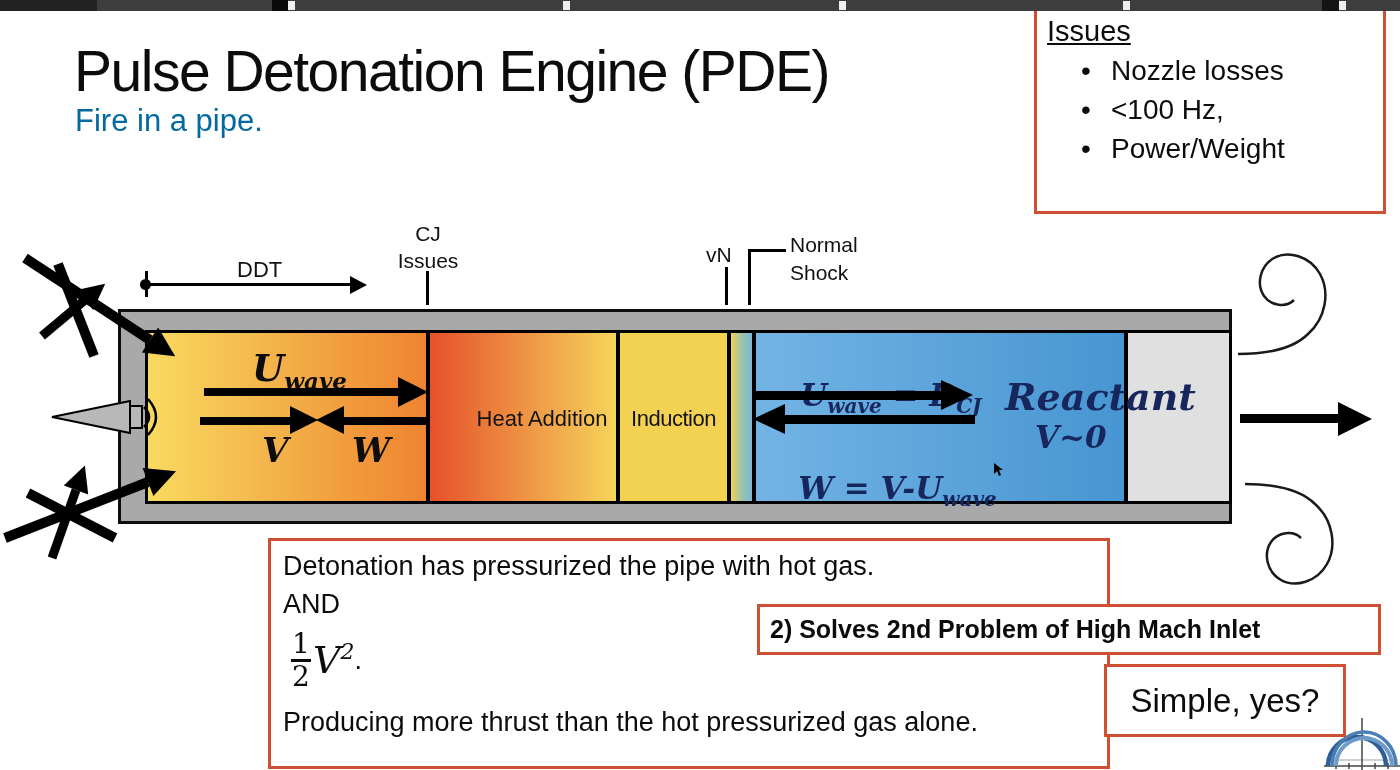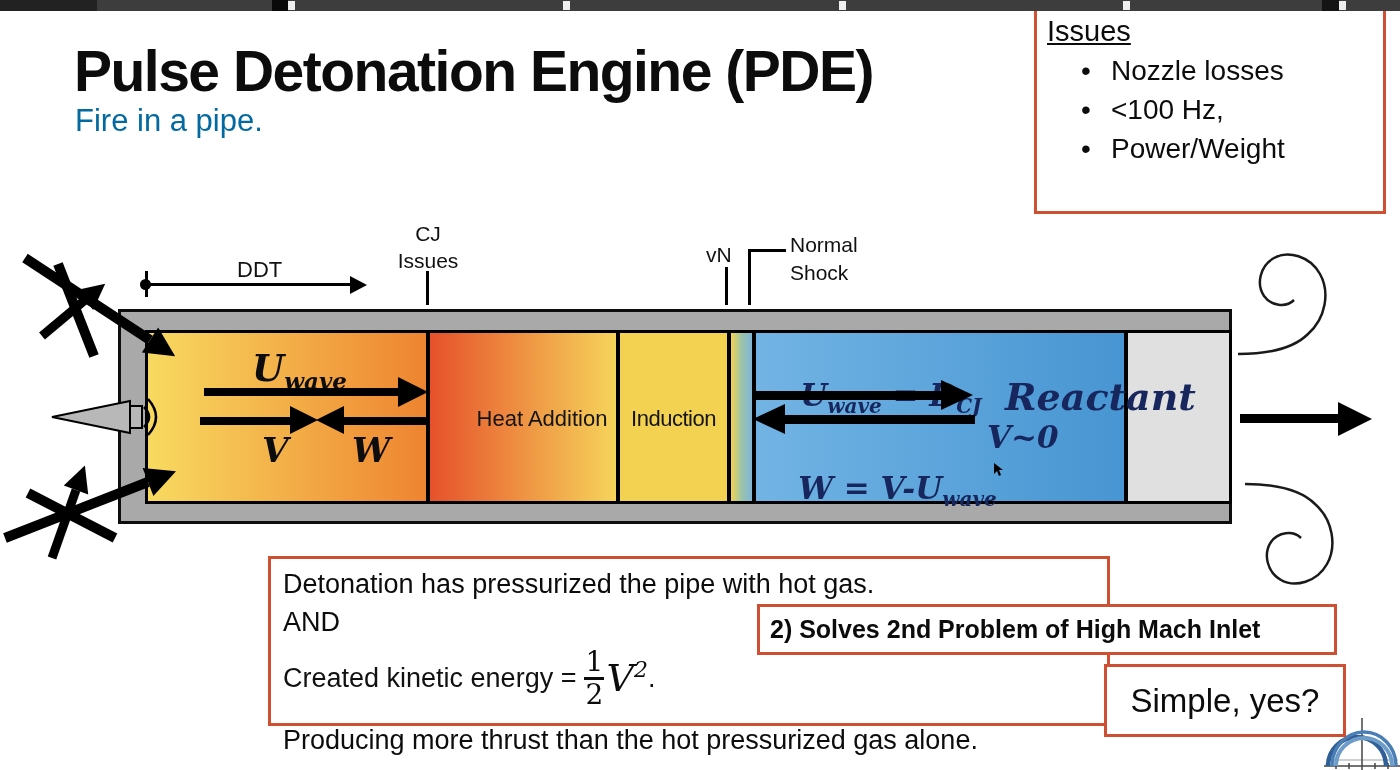--- a/index.html
+++ b/index.html
@@ -6,21 +6,21 @@
   .stage{position:relative;width:1400px;height:770px;overflow:hidden;background:#fff;
          font-family:"Liberation Sans",sans-serif;color:#111;}
   .abs{position:absolute;}
 
   
   .video-bar{left:0;top:0;width:1400px;height:11px;background:#3d3d3d;z-index:60;}
   .vb-seg{position:absolute;top:0;height:11px;}
   .vb-tick{position:absolute;top:1px;width:7px;height:9px;background:#efefef;}
 
   
-  .title{left:74px;top:38px;font-size:57px;font-weight:bold;letter-spacing:-1.5px;color:#0c0c0c;}
+  .title{left:74px;top:38px;font-size:57px;font-weight:normal;letter-spacing:-1.5px;color:#0c0c0c;}
   .subtitle{left:75px;top:103px;font-size:31px;font-weight:normal;color:#0369a1;}
 
   
   .issues-box{left:1034px;top:8px;width:352px;height:206px;border:3px solid #cf4f33;
               background:#fff;box-sizing:border-box;padding:4px 10px;z-index:20;}
   .issues-heading{font-size:29px;text-decoration:underline;color:#0c0c0c;margin-bottom:3px;}
   .issue-item{font-size:28px;line-height:39px;color:#0c0c0c;white-space:nowrap;margin-left:34px;}
   .issue-bullet{display:inline-block;width:30px;}
 
   
@@ -42,30 +42,30 @@
   
   .shaft{position:absolute;background:#000;}
   .head-r{position:absolute;width:0;height:0;border-top:15px solid transparent;
           border-bottom:15px solid transparent;border-left:30px solid #000;}
   .head-l{position:absolute;width:0;height:0;border-top:15px solid transparent;
           border-bottom:15px solid transparent;border-right:30px solid #000;}
 
   .boxed{border:3px solid #cf4f33;background:#fff;box-sizing:border-box;}
 
   
-  .notes-box{left:268px;top:556px;width:842px;height:170px;z-index:10;}
+  .notes-box{left:268px;top:538px;width:842px;height:231px;z-index:10;}
   .nline{position:absolute;left:12px;font-size:27px;color:#0c0c0c;white-space:nowrap;}
   .kin-row{position:absolute;left:12px;top:80px;display:flex;align-items:center;height:78px;}
   .frac{display:inline-flex;flex-direction:column;align-items:center;
         font-family:"DejaVu Serif",serif;font-size:28px;line-height:28px;margin:0 2px 0 8px;color:#0c0c0c;}
   .frac-bar{width:20px;height:3px;background:#0c0c0c;margin:1px 0;}
   .vterm{font-family:"DejaVu Serif",serif;font-style:italic;font-size:38px;color:#0c0c0c;}
   .vterm sup{font-size:22px;font-style:italic;}
 
-  .callout-solves{left:757px;top:604px;width:580px;height:51px;z-index:15;
+  .callout-solves{left:757px;top:604px;width:624px;height:51px;z-index:15;
                   display:flex;align-items:center;padding-left:10px;
                   font-size:25px;font-weight:bold;color:#0c0c0c;white-space:nowrap;}
   .callout-simple{left:1104px;top:664px;width:242px;height:73px;z-index:15;
                   display:flex;align-items:center;justify-content:center;
                   font-size:33px;color:#0c0c0c;}
 
   .nce-text{font-family:"DejaVu Serif",serif;font-weight:bold;font-size:14px;
             letter-spacing:1px;color:#1c2b4a;}
   svg{display:block;}
 </style>
@@ -153,21 +153,21 @@
     <span>U</span><sub style="font-size:20px;">wave</sub><span> = D</span><sub style="font-size:20px;">CJ</sub>
   </div>
   <div class="shaft" style="left:753px;top:391px;width:190px;height:9px;"></div>
   <div class="head-r" style="left:941px;top:380px;border-left-width:32px;"></div>
   <div class="head-l" style="left:753px;top:404px;border-right-width:32px;"></div>
   <div class="shaft" style="left:785px;top:415px;width:190px;height:9px;"></div>
   <div class="abs serifmath navy" style="left:755px;top:434px;font-size:31px;white-space:pre;">
     <span>W = V-U</span><sub style="font-size:20px;">wave</sub>
   </div>
   <div class="abs serifmath navy" style="left:1005px;top:374px;font-size:38px;">Reactant</div>
-  <div class="abs serifmath navy" style="left:987px;top:419px;font-size:31px;">V~0</div>
+  <div class="abs serifmath navy" style="left:1035px;top:419px;font-size:31px;">V~0</div>
 
   <div class="shaft" style="left:1240px;top:414px;width:100px;height:9px;"></div>
   <div class="head-r" style="left:1338px;top:402px;border-top-width:17px;border-bottom-width:17px;border-left-width:34px;"></div>
 
   <svg class="abs" style="left:48px;top:393px;" width="125" height="62" viewBox="0 0 125 62">
     <polygon points="4,24 82,8 82,40" fill="#b8b8b8" stroke="#000" stroke-width="2"></polygon>
     <rect x="82" y="13" width="12" height="22" fill="#b8b8b8" stroke="#000" stroke-width="2"></rect>
     <path d="M100,6 Q116,24 100,42" fill="none" stroke="#000" stroke-width="2.5"></path>
     <path d="M96,14 Q106,24 96,34" fill="none" stroke="#000" stroke-width="2.5"></path>
   </svg>
@@ -196,21 +196,20 @@
   </svg>
 
   <svg class="abs" style="left:993px;top:463px;" width="12" height="14" viewBox="0 0 12 14">
     <polygon points="1,0 1,11 4,8 6,13 8,12 6,7 10,7" fill="#000"></polygon>
   </svg>
 
   <div class="abs boxed notes-box">
     <div class="nline" style="top:10px;">Detonation has pressurized the pipe with hot gas.</div>
     <div class="nline" style="top:48px;">AND</div>
     <div class="kin-row">
-      <span style="font-size:27px;white-space:pre;">Created kinetic energy =</span>
       <span class="frac">
         <span>1</span>
         <span class="frac-bar"></span>
         <span>2</span>
       </span>
       <span class="vterm"><span>V</span><sup>2</sup></span>
       <span style="font-size:27px;">.</span>
     </div>
     <div class="nline" style="top:166px;">Producing more thrust than the hot pressurized gas alone.</div>
   </div>

